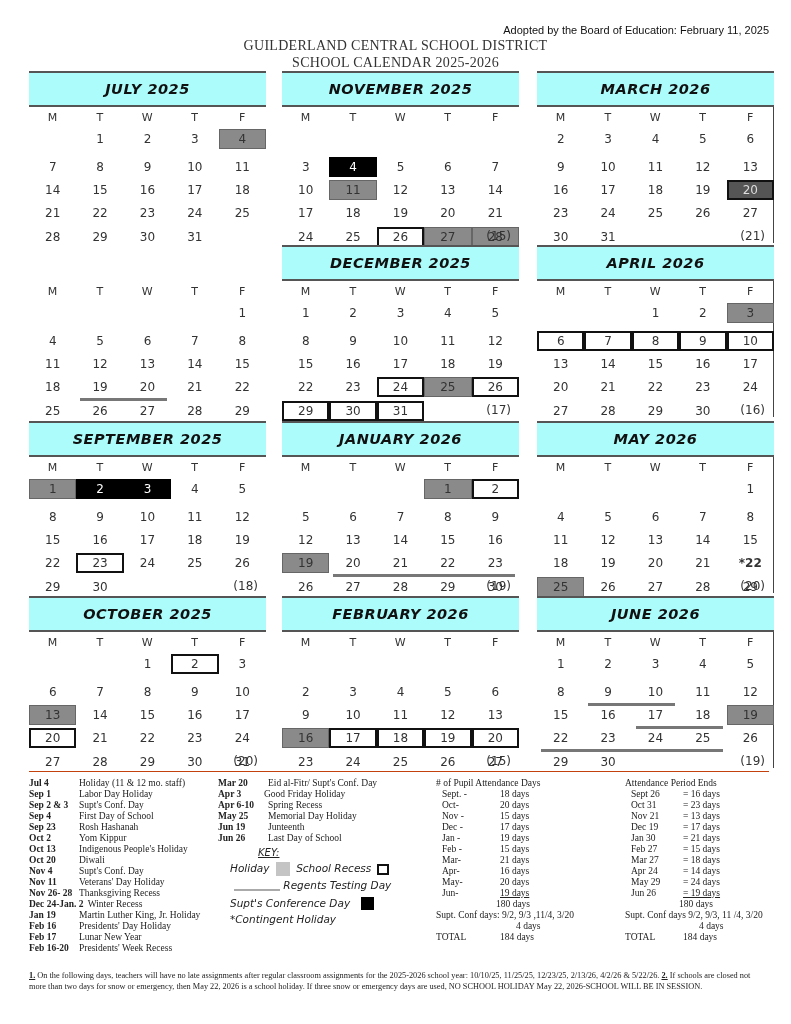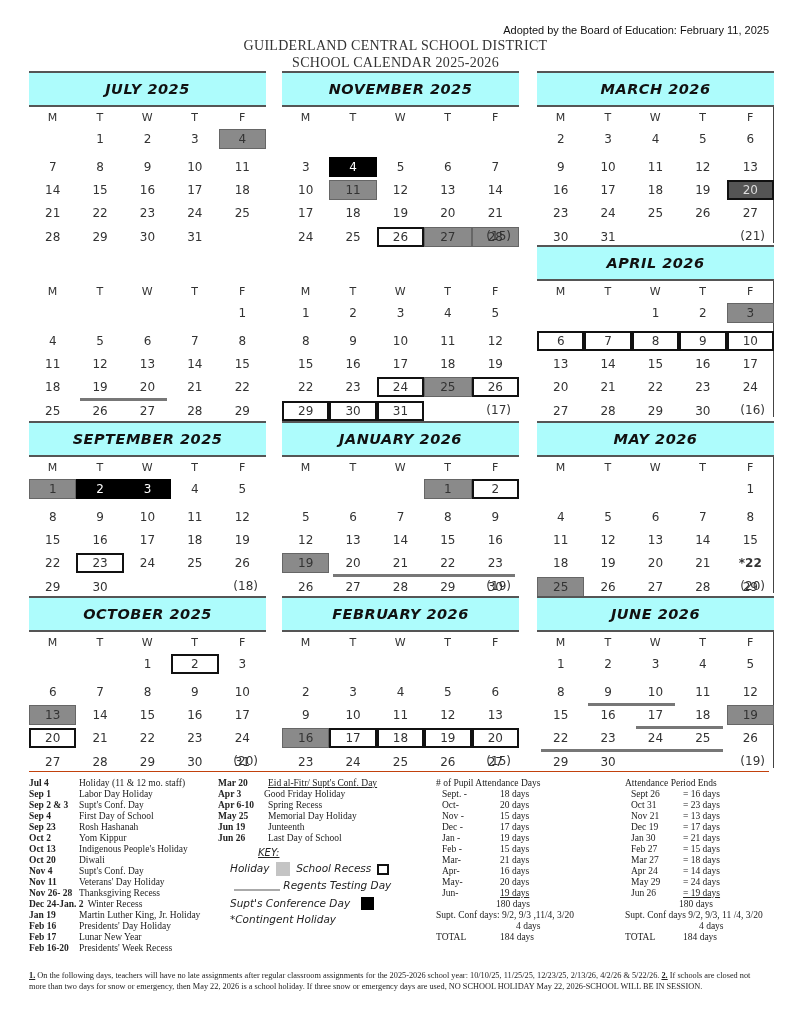--- a/index.html
+++ b/index.html
@@ -198,20 +198,21 @@
         <div class="cell" style="left: 189.6px; top: 96px;">21</div>
         <div class="cell" style="left: 0px; top: 120px;">24</div>
         <div class="cell" style="left: 47.4px; top: 120px;">25</div>
         <div class="cell recess" style="left: 94.8px; top: 120px;">26</div>
         <div class="cell holiday" style="left: 142.2px; top: 120px;">27</div>
         <div class="cell holiday" style="left: 189.6px; top: 120px;">28</div>
         <div class="count">(15)</div>
       </div>
     </div>
     <div class="month" style="left: 253px; top: 174px;">
+      <div class="hdr">DECEMBER 2025</div>
       <div class="body">
         <div class="dow" style="left: 0px;">M</div>
         <div class="dow" style="left: 47.4px;">T</div>
         <div class="dow" style="left: 94.8px;">W</div>
         <div class="dow" style="left: 142.2px;">T</div>
         <div class="dow" style="left: 189.6px;">F</div>
         <div class="cell" style="left: 0px; top: 22px;">1</div>
         <div class="cell" style="left: 47.4px; top: 22px;">2</div>
         <div class="cell" style="left: 94.8px; top: 22px;">3</div>
         <div class="cell" style="left: 142.2px; top: 22px;">4</div>
@@ -452,21 +453,21 @@
       <div class="lrow"><b style="min-width: 46px;">Nov 11</b><span style="margin-left: 4px;">Veterans' Day Holiday</span></div>
       <div class="lrow"><b style="min-width: 46px;">Nov 26- 28</b><span style="margin-left: 4px;">Thanksgiving Recess</span></div>
       <div class="lrow"><b style="min-width: 46px;">Dec 24-Jan. 2</b><span style="margin-left: 4px;">Winter Recess</span></div>
       <div class="lrow"><b style="min-width: 46px;">Jan 19</b><span style="margin-left: 4px;">Martin Luther King, Jr. Holiday</span></div>
       <div class="lrow"><b style="min-width: 46px;">Feb 16</b><span style="margin-left: 4px;">Presidents' Day Holiday</span></div>
       <div class="lrow"><b style="min-width: 46px;">Feb 17</b><span style="margin-left: 4px;">Lunar New Year</span></div>
       <div class="lrow"><b style="min-width: 46px;">Feb 16-20</b><span style="margin-left: 4px;">Presidents' Week Recess</span></div>
     </div>
   <div class="lcol" style="left:189px;width:200px">
     <div id="ev2">
-        <div class="lrow"><b style="min-width: 46px;">Mar 20</b><span style="margin-left: 4px; text-decoration: underline;">Eid al-Fitr/ Supt's Conf. Day</span></div>
+        <div class="lrow"><b style="min-width: 46px;">Mar 20</b><span style="margin-left: 4px;">Eid al-Fitr/ Supt's Conf. Day</span></div>
         <div class="lrow"><b style="min-width: 46px;">Apr 3</b><span style="">Good Friday Holiday</span></div>
         <div class="lrow"><b style="min-width: 46px;">Apr 6-10</b><span style="margin-left: 4px;">Spring Recess</span></div>
         <div class="lrow"><b style="min-width: 46px;">May 25</b><span style="margin-left: 4px;">Memorial Day Holiday</span></div>
         <div class="lrow"><b style="min-width: 46px;">Jun 19</b><span style="margin-left: 4px;">Junteenth</span></div>
         <div class="lrow"><b style="min-width: 46px;">Jun 26</b><span style="margin-left: 4px;">Last Day of School</span></div>
       </div>
     <div class="key">
       <div class="key-title">KEY:</div>
       <div style="margin-top:4px;margin-left:12px">
         <span>Holiday</span>

